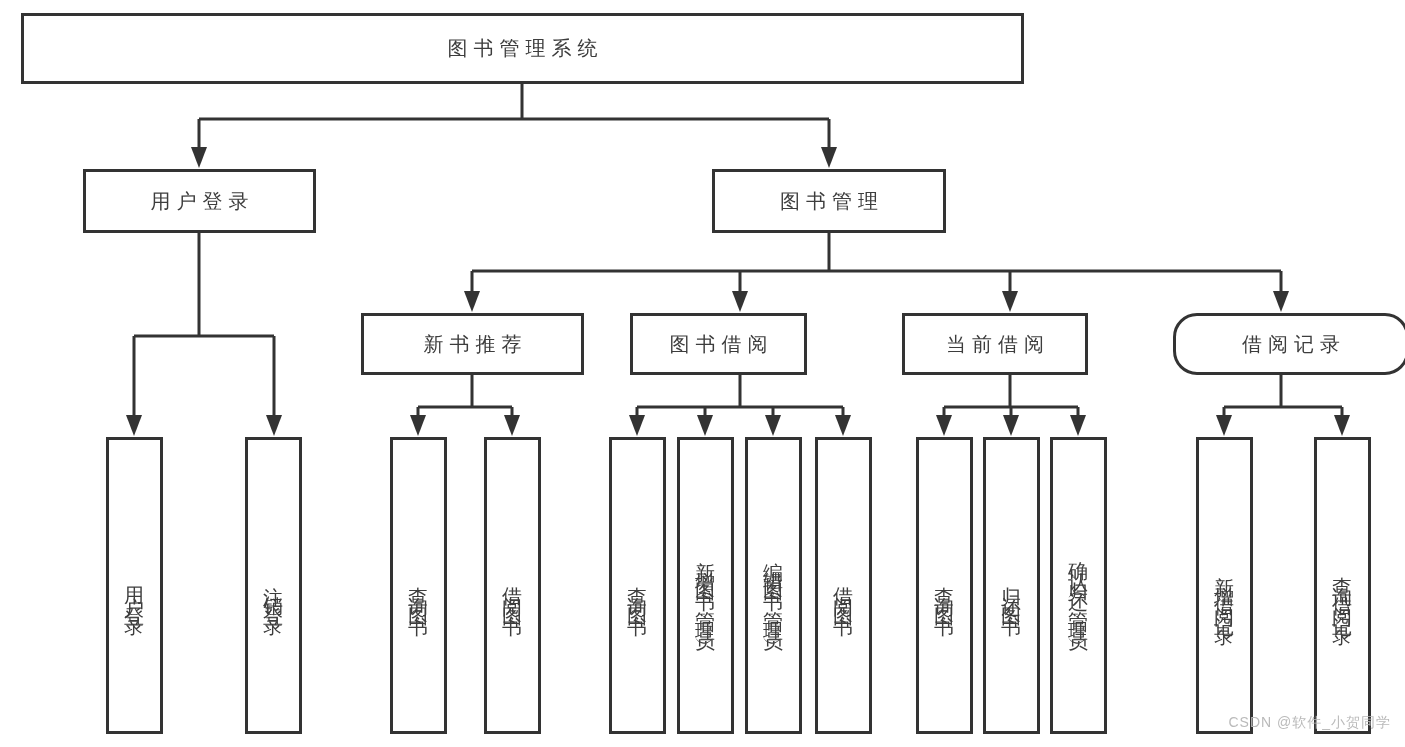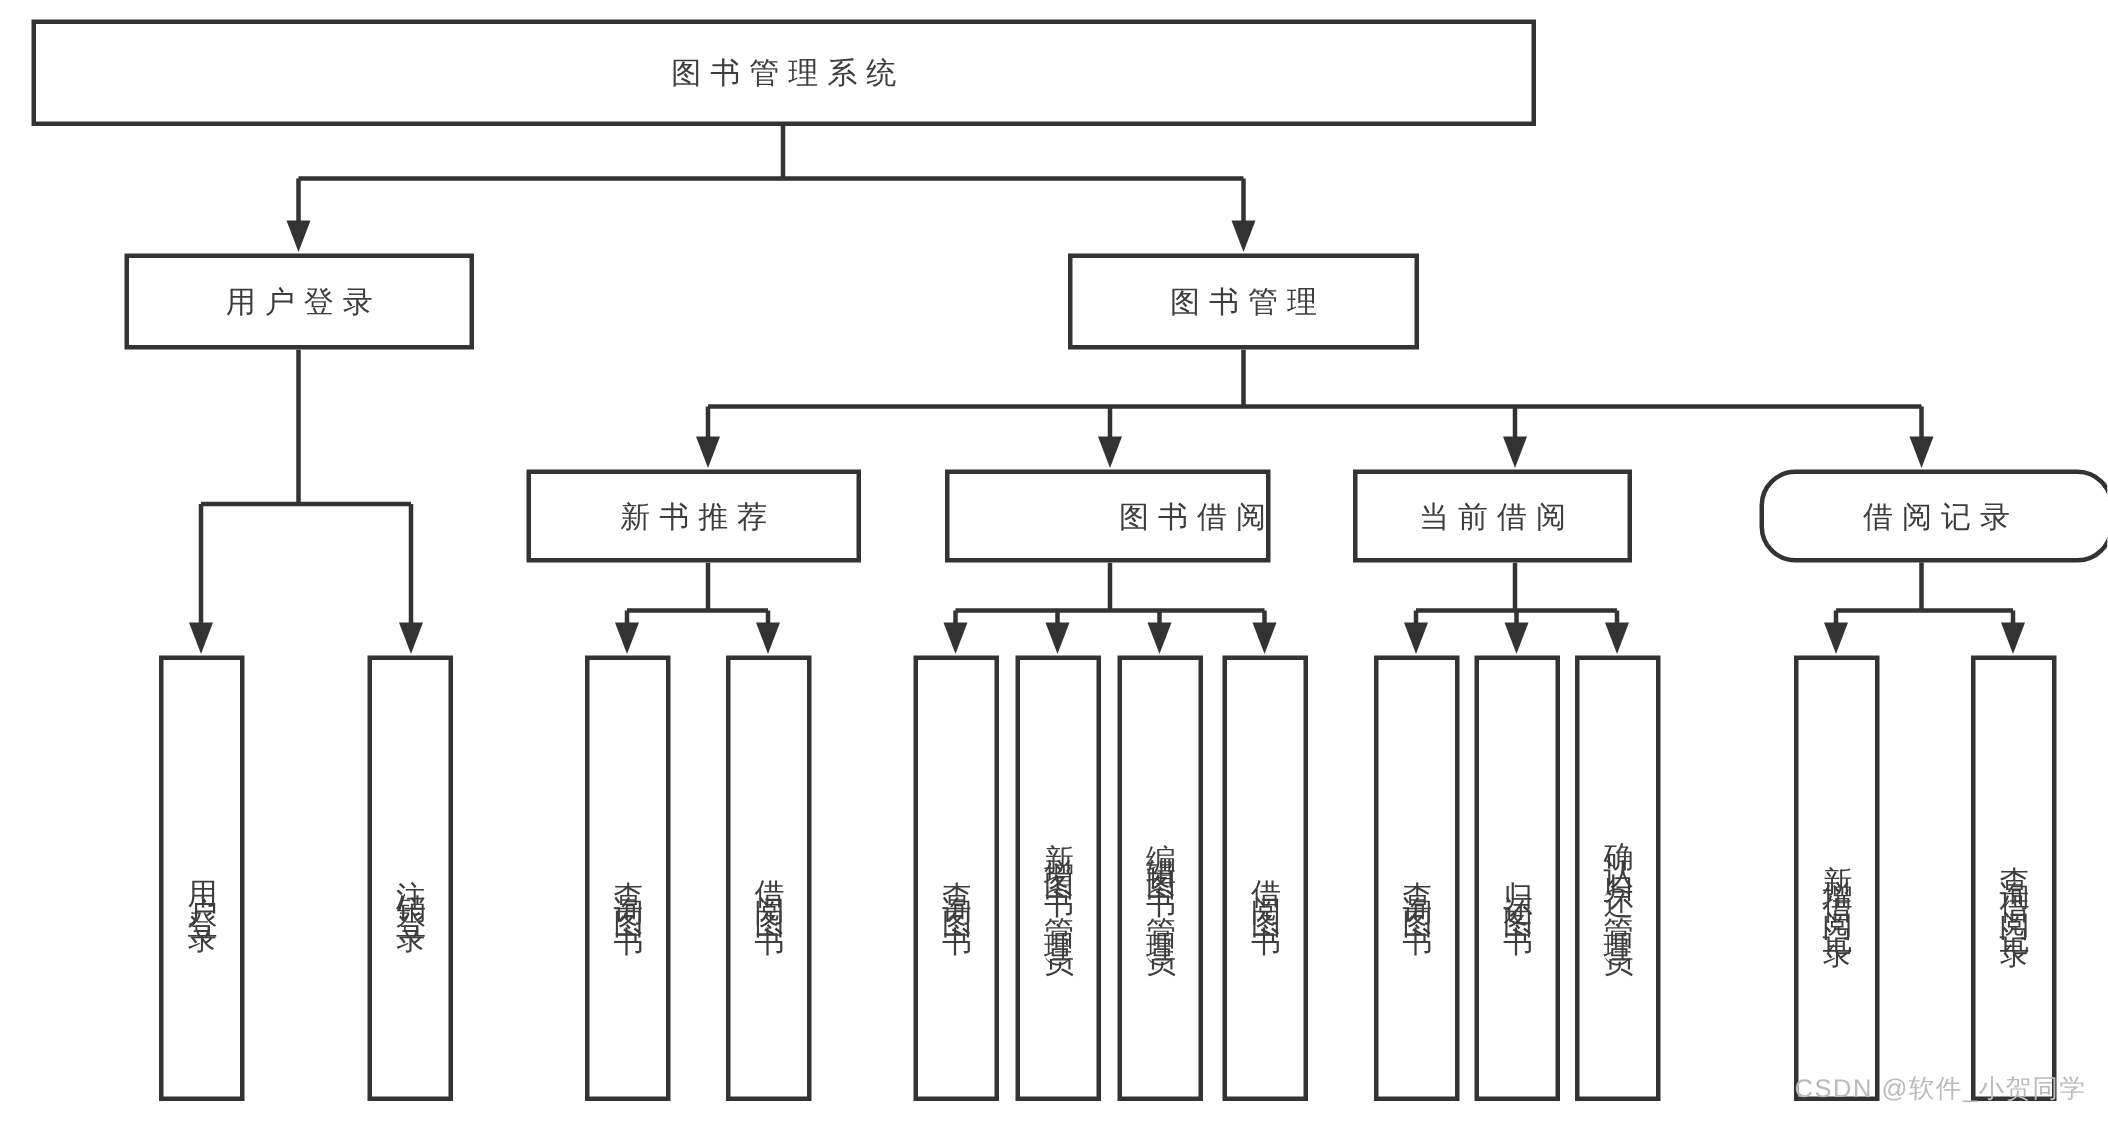--- a/index.html
+++ b/index.html
@@ -44,37 +44,37 @@
     white-space:nowrap;
   }
   
   .n-root{left:21px;top:13px;width:1003px;height:71px;}
   
   .n-l2{top:169px;height:64px;}
   .n-user-login{left:83px;width:233px;}
   .n-book-mgmt{left:712px;width:234px;}
   
   .n-l3{top:313px;height:62px;}
-  .n-new-book{left:351px;width:223px;}
-  .n-book-borrow{left:630px;width:217px;justify-content:flex-end;}
+  .n-new-book{left:361px;width:223px;}
+  .n-book-borrow{left:630px;width:177px;}
   .n-cur-borrow{left:902px;width:186px;}
   .n-borrow-rec{left:1173px;width:236px;border-radius:24px;}
   
   .leaf{top:437px;height:297px;width:57px;}
   .leaf-1{left:106px;}  .leaf-2{left:245px;}
   .leaf-3{left:390px;}  .leaf-4{left:484px;}
   .leaf-5{left:609px;}  .leaf-6{left:677px;}
   .leaf-7{left:745px;}  .leaf-8{left:815px;}
   .leaf-9{left:916px;}  .leaf-10{left:983px;}
   .leaf-11{left:1050px;}.leaf-12{left:1196px;}
   .leaf-13{left:1314px;}
   .watermark{
     position:absolute;
     right:14px;top:714px;
-    font-size:17px;
+    font-size:14px;
     letter-spacing:1px;
     color:var(--watermark);
     white-space:nowrap;
   }
 </style>
 </head>
 <body>
 
 <div class="canvas">
 

